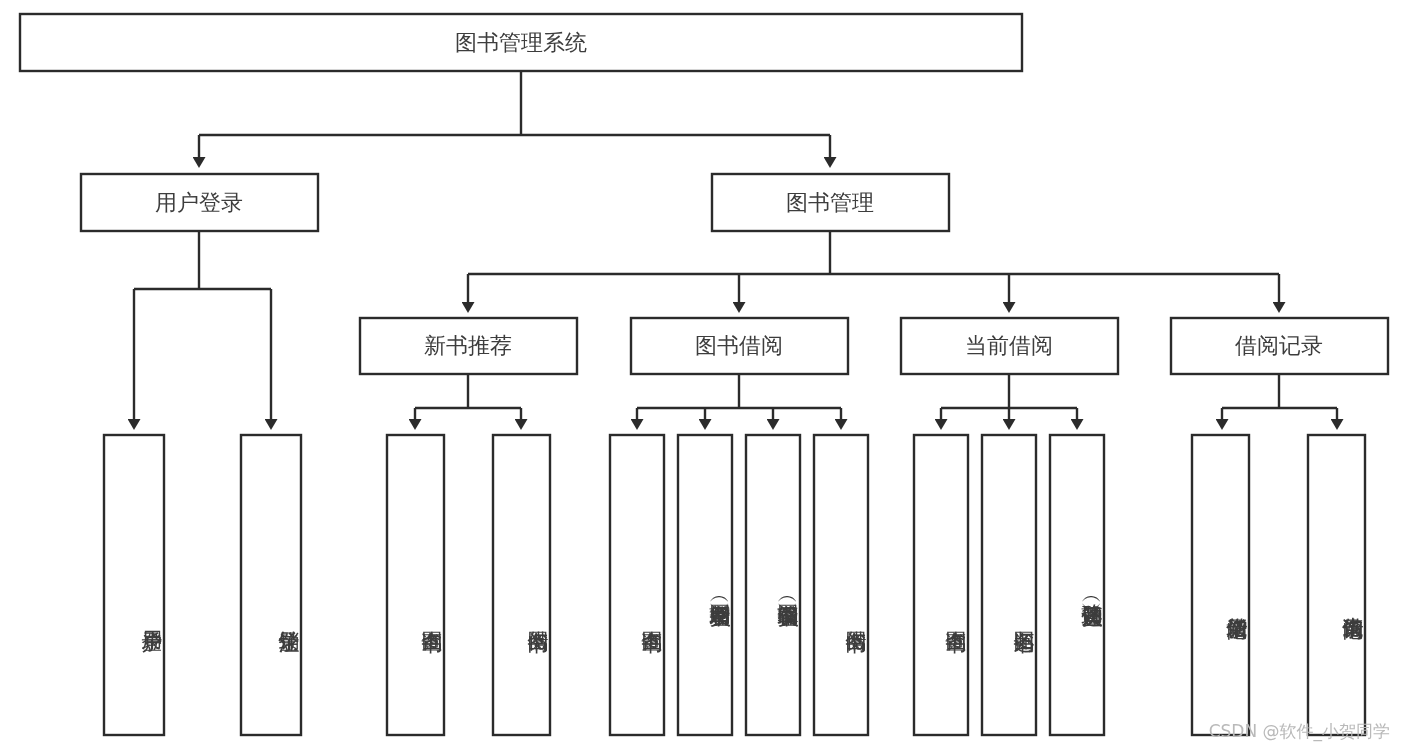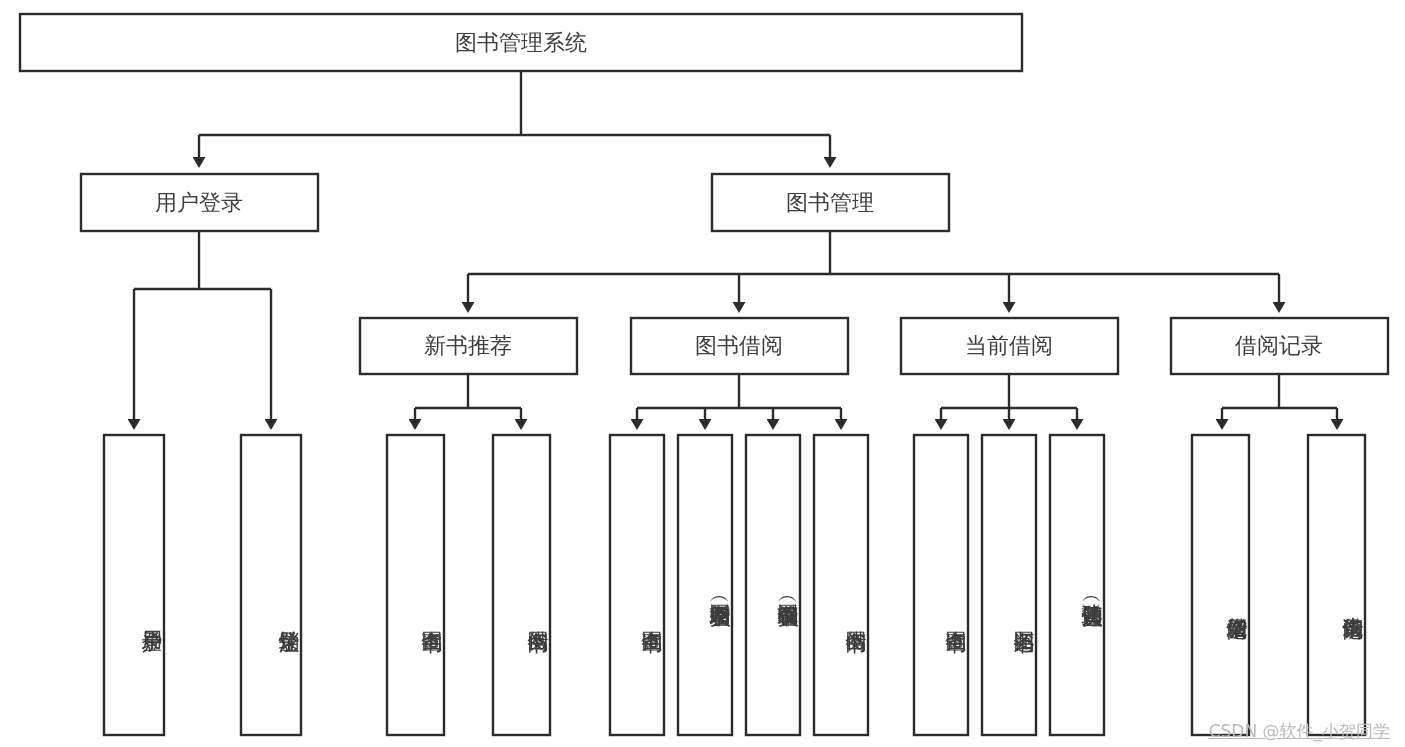--- a/index.html
+++ b/index.html
@@ -68,21 +68,20 @@
   }
   .watermark {
     position: absolute;
     right: 8px;
     bottom: 4px;
     font-family: "DejaVu Sans", "Liberation Sans", sans-serif;
     font-size: 17px;
     color: #b9b9b9;
     user-select: none;
     white-space: nowrap;
-    text-decoration: underline;
   }
 </style>
 </head>
 <body>
 
 <div id="diagram-root">
 
   <svg id="flowchart" viewBox="0 0 1405 747" xmlns="http://www.w3.org/2000/svg">
     <defs>
       <marker id="arrow" markerWidth="11" markerHeight="13" refX="1" refY="6.5" orient="auto" markerUnits="userSpaceOnUse">

